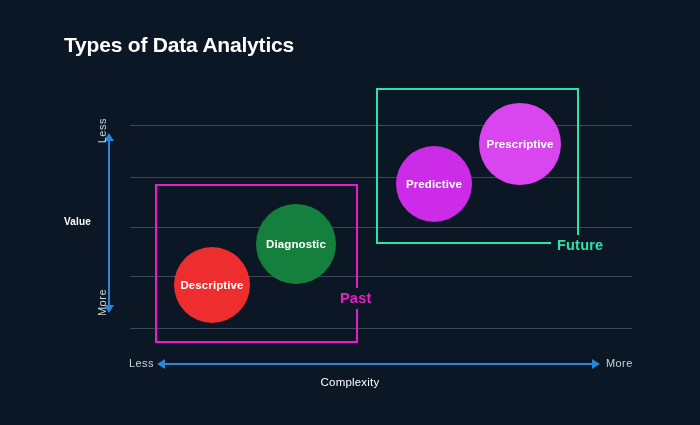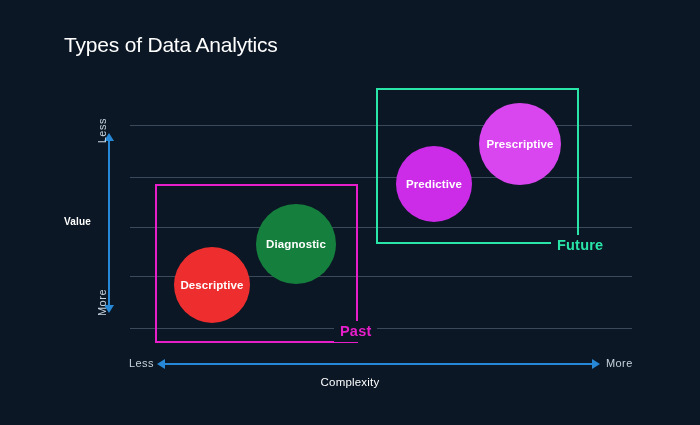--- a/index.html
+++ b/index.html
@@ -16,21 +16,21 @@
     font-family: "Liberation Sans", sans-serif;
     -webkit-font-smoothing: antialiased;
   }
 
   
   #chart-title {
     position: absolute;
     left: 64px;
     top: 33px;
     font-size: 21px;
-    font-weight: normal;
+    font-weight: bold;
     color: #ffffff;
     letter-spacing: -0.2px;
     white-space: nowrap;
   }
 
   
   .gridline {
     position: absolute;
     left: 130px;
     width: 502px;
@@ -155,21 +155,20 @@
     font-weight: bold;
     letter-spacing: 0.2px;
     background: #0b1725;
     padding: 2px 6px 3px 6px;
     white-space: nowrap;
   }
   #past-label {
     left: 334px;
     top: 288px;
     color: #e91ecb;
-    margin-top: 33px;
   }
   #future-label {
     left: 551px;
     top: 189px;
     color: #29e6a8;
   }
 
   
   .bubble {
     position: absolute;

